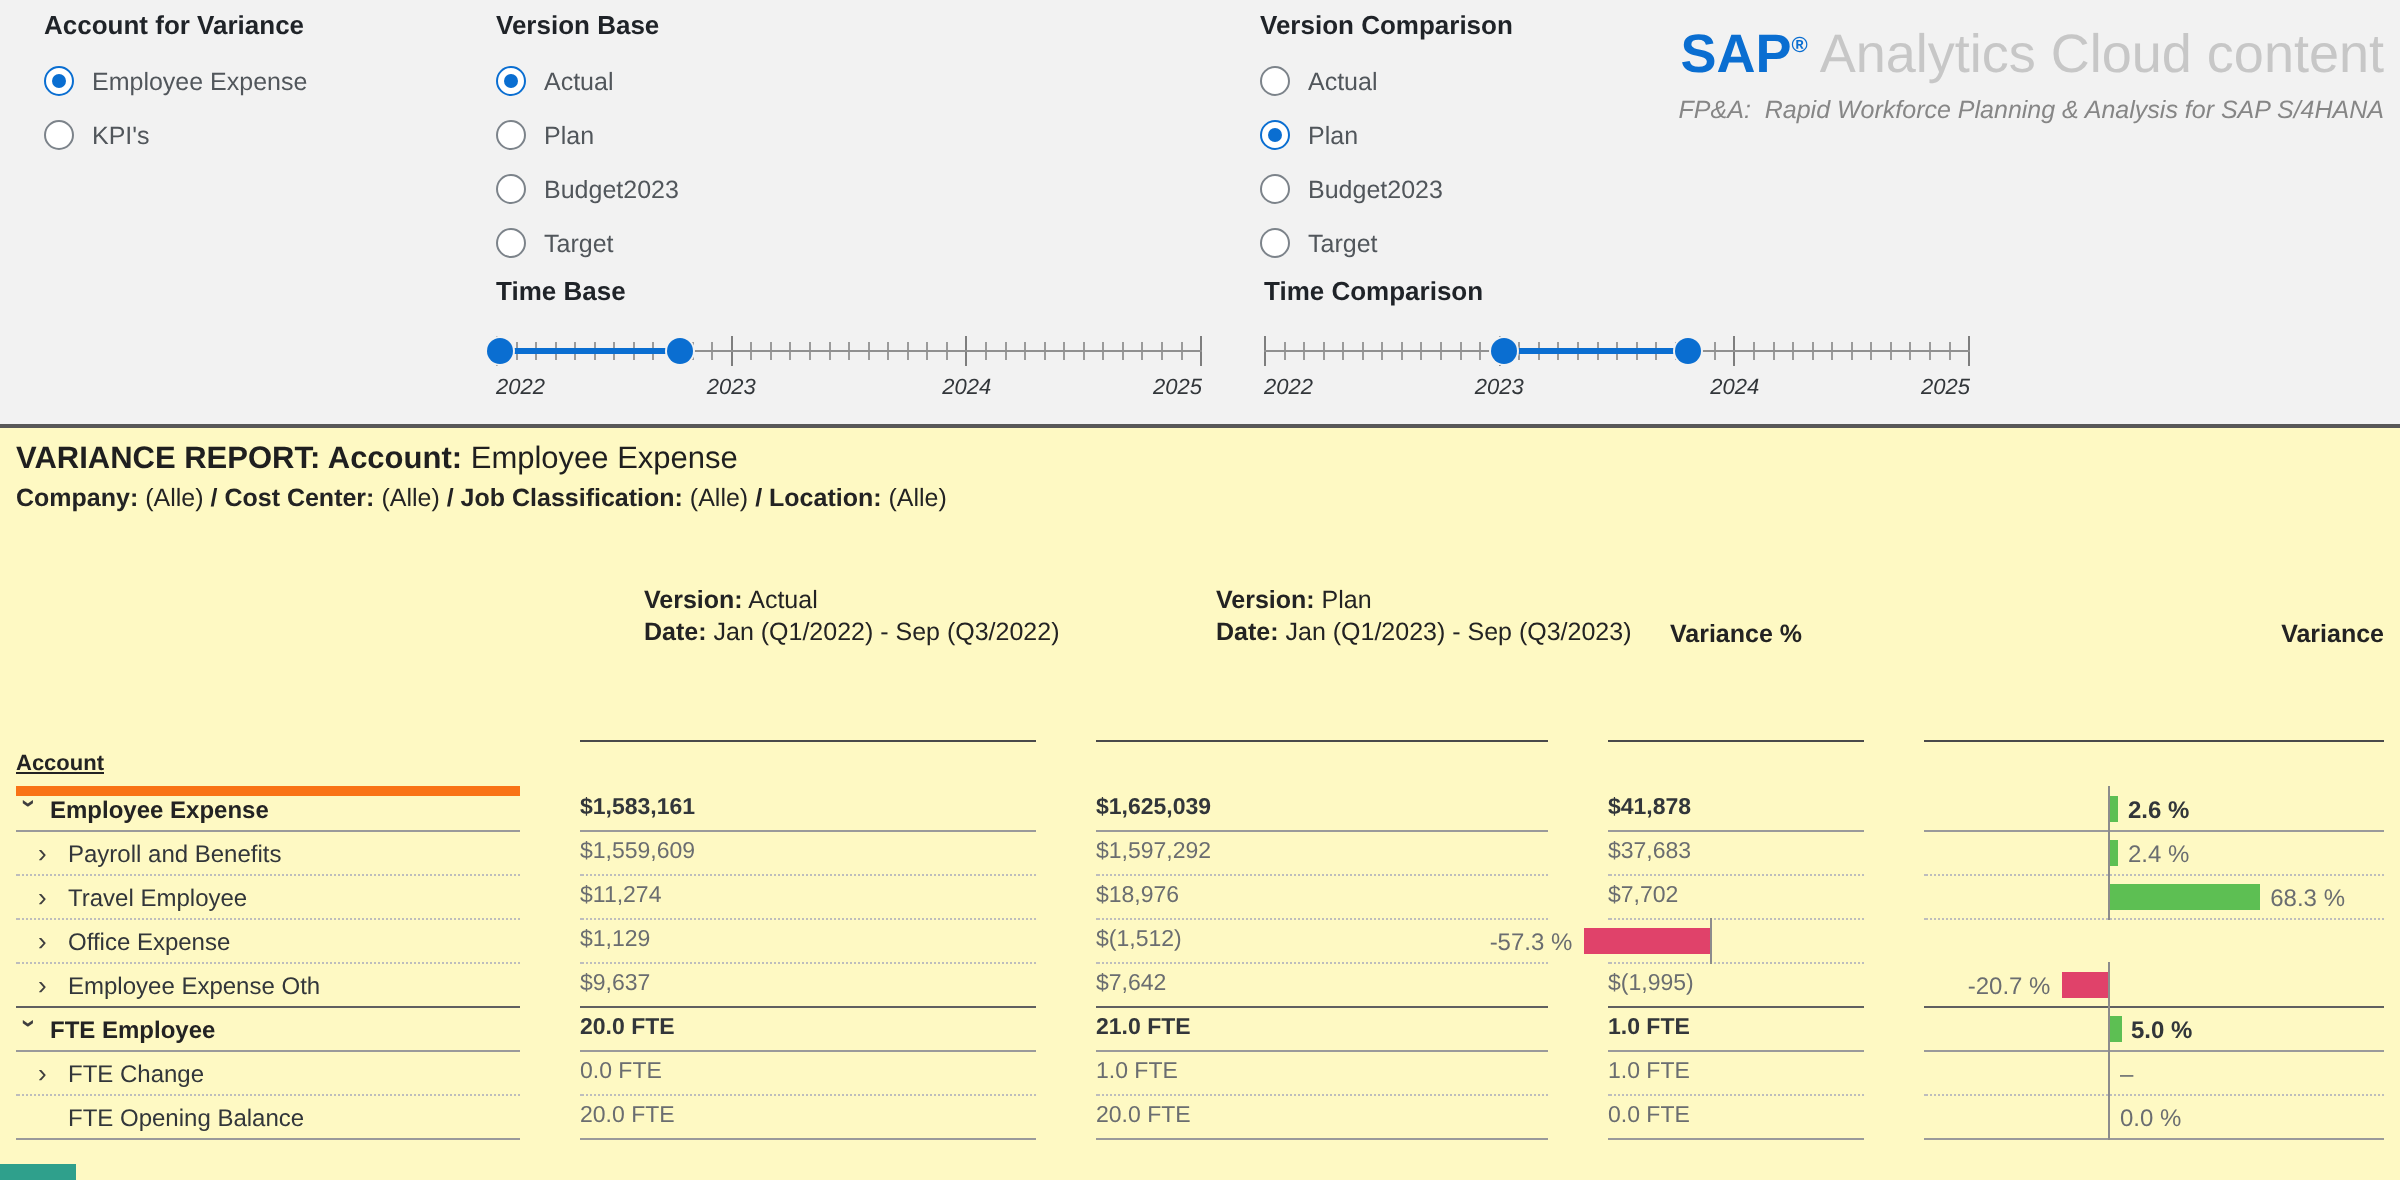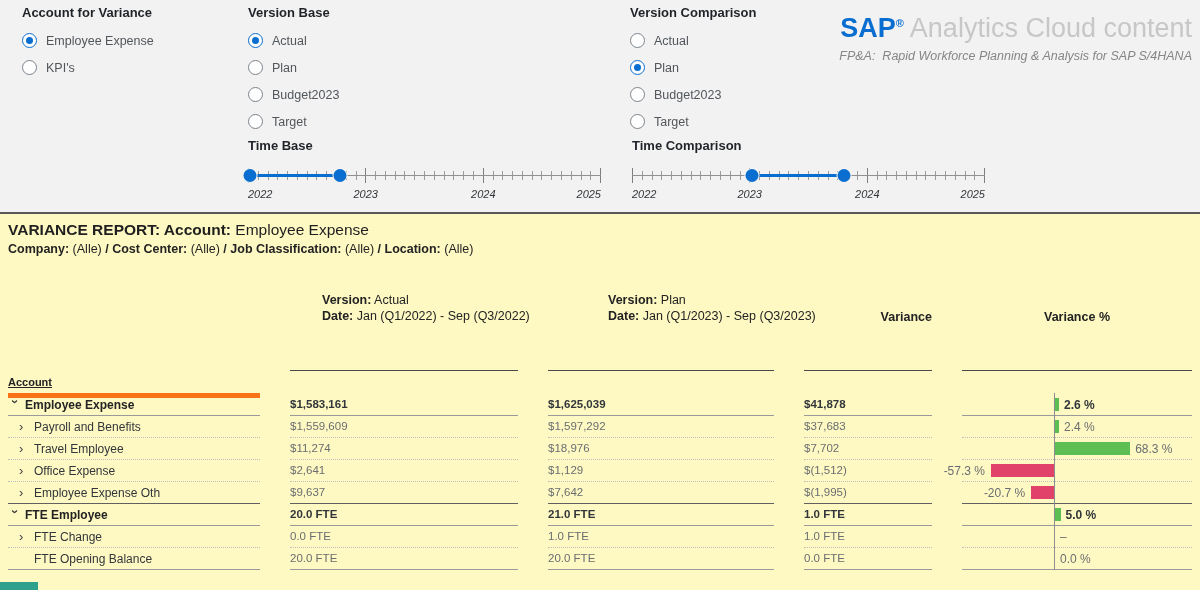--- a/index.html
+++ b/index.html
@@ -211,22 +211,22 @@
   <div class="thead grid5">
     <div class="th blank"></div>
     <div class="th th-actual">
       <div class="hl"><span class="hb">Version:</span><span> Actual</span></div>
       <div class="hl"><span class="hb">Date:</span><span> Jan (Q1/2022) - Sep (Q3/2022)</span></div>
     </div>
     <div class="th th-plan">
       <div class="hl"><span class="hb">Version:</span><span> Plan</span></div>
       <div class="hl"><span class="hb">Date:</span><span> Jan (Q1/2023) - Sep (Q3/2023)</span></div>
     </div>
+    <div class="th th-pct">Variance %</div>
     <div class="th th-var">Variance</div>
-    <div class="th th-pct">Variance %</div>
   </div>
 
   <div class="acct-row grid5">
     <div class="acct-h">Account</div>
     <div></div>
       <div></div>
       <div></div>
       <div></div>
   </div>
 
@@ -268,21 +268,20 @@
         <div class="cell pct">
           <div class="bar" style="width: 75.13px; left: calc(40% + 1px); background: rgb(93, 191, 83);"></div>
           <span class="pct-label" style="left: calc(40% + 81.13px);">68.3 %</span>
         </div>
       </div>
       <div class="trow grid5 child">
         <div class="cell acct" style="padding-left: 11px;">
           <span class="chev">›</span>
           <span class="acct-name">Office Expense</span>
         </div>
-        <div class="cell val">$2,641</div>
         <div class="cell val">$1,129</div>
         <div class="cell val">$(1,512)</div>
         <div class="cell pct">
           <div class="bar" style="width: 63.03px; right: 60%; background: rgb(224, 66, 106);"></div>
           <span class="pct-label" style="right: calc(60% + 69.03px);">-57.3 %</span>
         </div>
       </div>
       <div class="trow grid5 child pre-sect">
         <div class="cell acct" style="padding-left: 11px;">
           <span class="chev">›</span>

